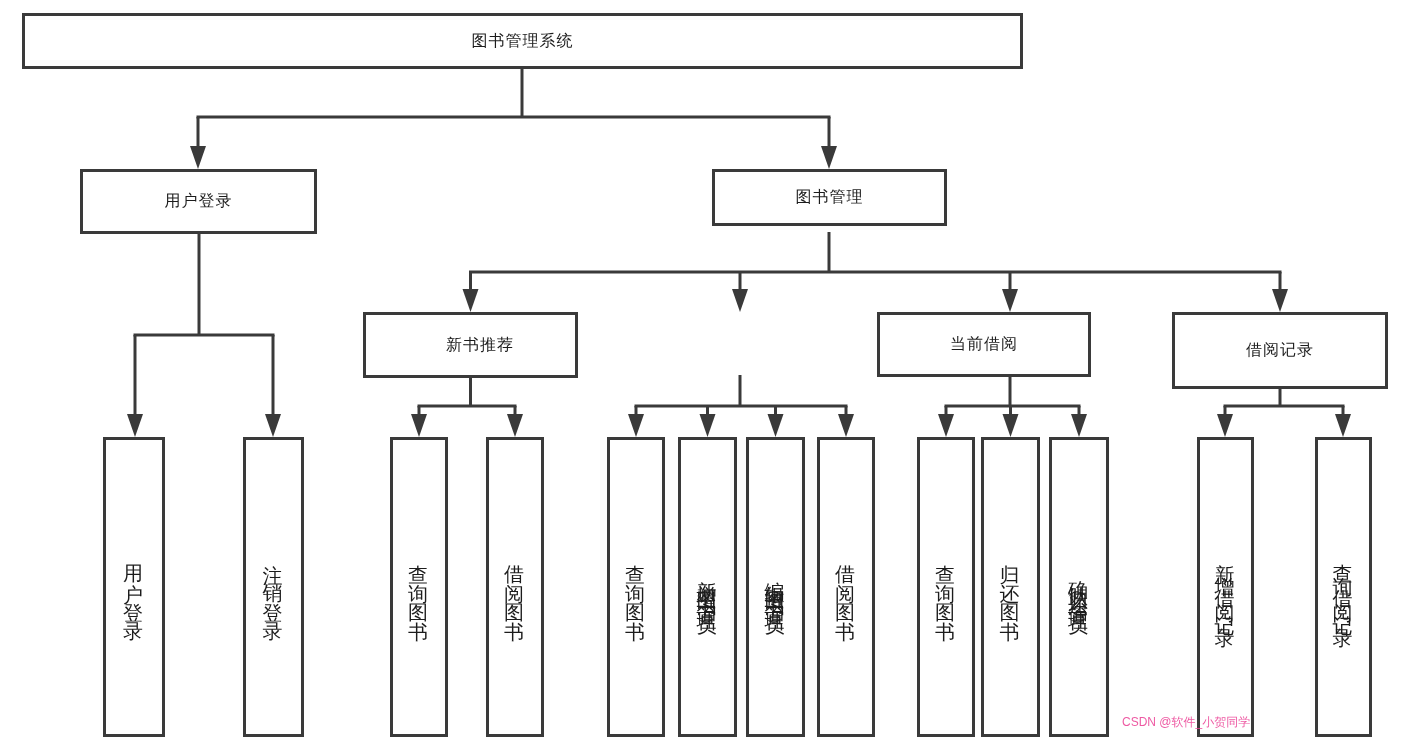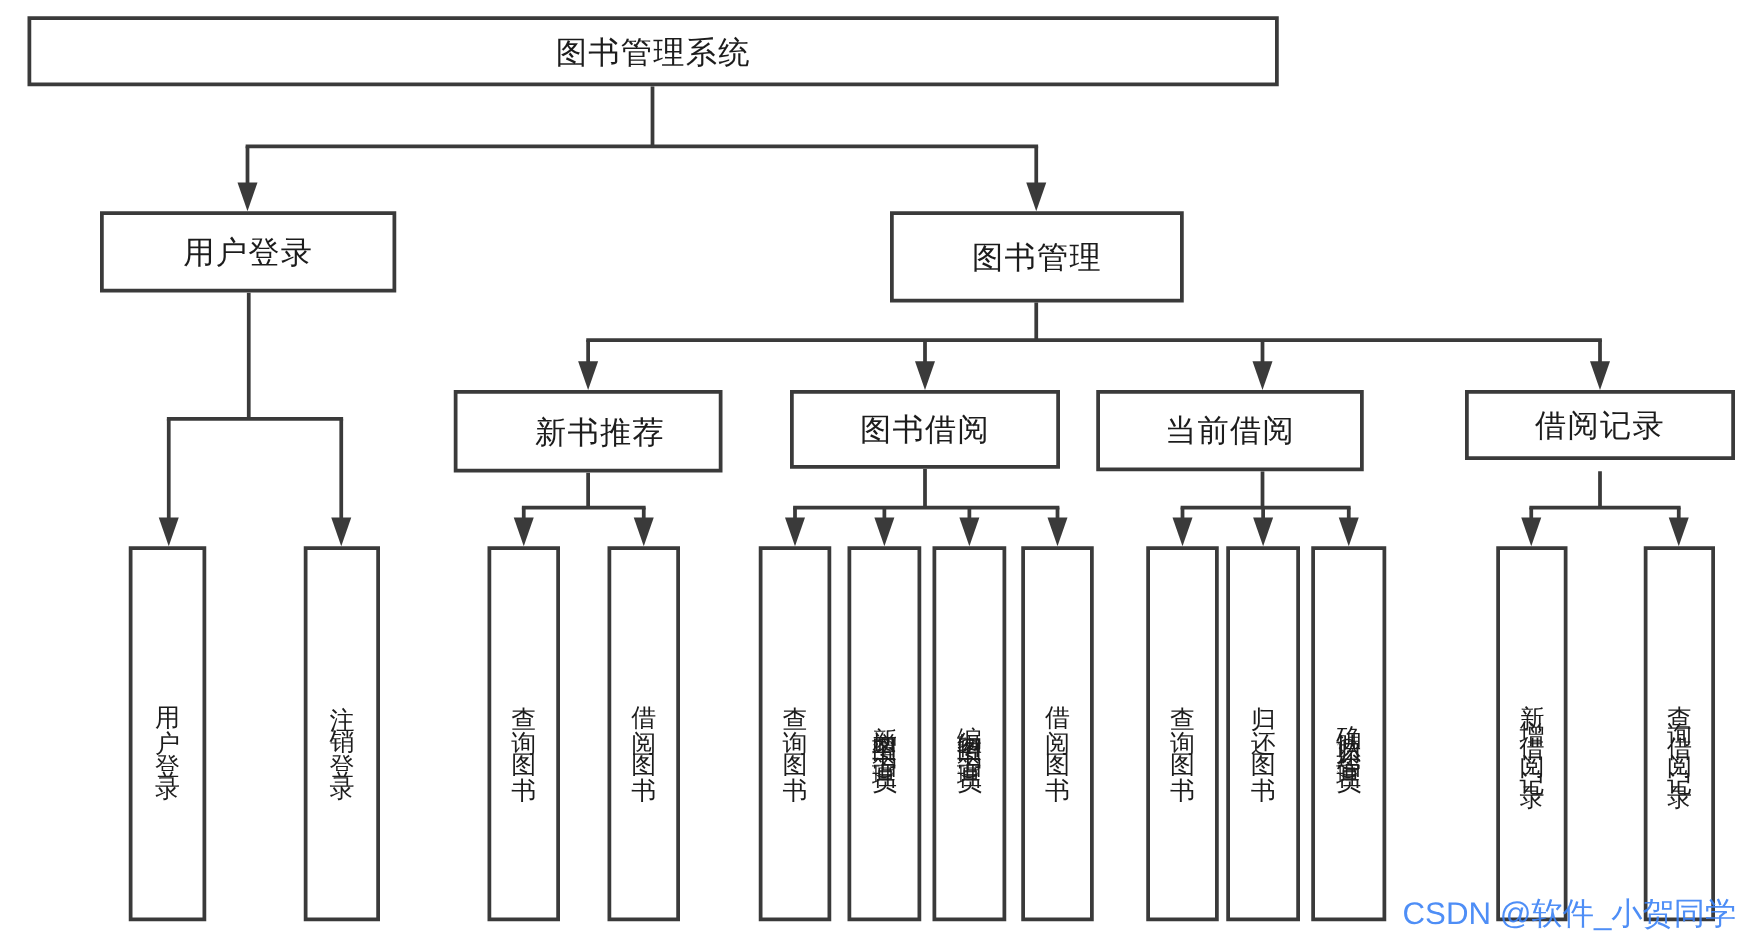--- a/index.html
+++ b/index.html
@@ -4,34 +4,34 @@
 <style>
   html,body{margin:0;padding:0;background:#ffffff;}
   .stage{
     position:relative;width:1405px;height:747px;background:#ffffff;overflow:hidden;
     font-family:"Liberation Sans","DejaVu Sans",sans-serif;color:#1c1c1c;
   }
   .connectors{position:absolute;left:0;top:0;width:1405px;height:747px;z-index:1;}
   .box{
     position:absolute;box-sizing:border-box;border:3px solid #3a3a3a;background:#ffffff;
     display:flex;align-items:center;justify-content:center;z-index:2;
-    font-size:25px;letter-spacing:1px;color:#1c1c1c;
+    font-size:16px;letter-spacing:1px;color:#1c1c1c;
   }
   .vbox{
     position:absolute;box-sizing:border-box;border:3px solid #3a3a3a;background:#ffffff;
     display:flex;align-items:center;justify-content:center;z-index:2;
     writing-mode:vertical-rl;font-size:20px;color:#1c1c1c;
     top:437px;height:300px;
   }
   .sp-wide{letter-spacing:19px;}
   .sp-mid{letter-spacing:13px;}
   .sp-narrow{letter-spacing:5px;}
   .watermark{
     position:absolute;left:1122px;top:714px;z-index:10;
-    font-size:25px;color:#3b82f6;opacity:.9;white-space:nowrap;
+    font-size:12px;color:#ec4899;opacity:.9;white-space:nowrap;
   }
 </style>
 </head>
 <body>
 
 <div class="stage">
 
   <svg class="connectors" viewBox="0 0 1405 747" xmlns="http://www.w3.org/2000/svg">
     <g stroke="#3a3a3a" stroke-width="3" fill="none">
 
@@ -98,34 +98,31 @@
     </g>
   </svg>
 
   <div class="box" style="left:22px;top:13px;width:1001px;height:56px;">
     <span>图书管理系统</span>
   </div>
 
   <div class="box" style="left:80px;top:169px;width:237px;height:65px;">
     <span>用户登录</span>
   </div>
-  <div class="box" style="left:712px;top:169px;width:235px;height:73px;justify-content:center;">
+  <div class="box" style="left:712px;top:169px;width:235px;height:57px;justify-content:center;">
     <span>图书管理</span>
   </div>
 
   <div class="box" style="left:363px;top:312px;width:215px;height:66px;padding-left:19px;">
     <span>新书推荐</span>
   </div>
-  <div class="box" style="left:632px;top:312px;width:216px;height:63px;">
-    <span>图书借阅</span>
-  </div>
   <div class="box" style="left:877px;top:312px;width:214px;height:65px;">
     <span>当前借阅</span>
   </div>
-  <div class="box" style="left:1172px;top:312px;width:216px;height:56px;">
+  <div class="box" style="left:1172px;top:312px;width:216px;height:77px;">
     <span>借阅记录</span>
   </div>
 
   <div class="vbox sp-wide" style="left:103px;width:62px;">
     <span>用户登录</span>
   </div>
   <div class="vbox sp-wide" style="left:243px;width:61px;">
     <span>注销登录</span>
   </div>
 

